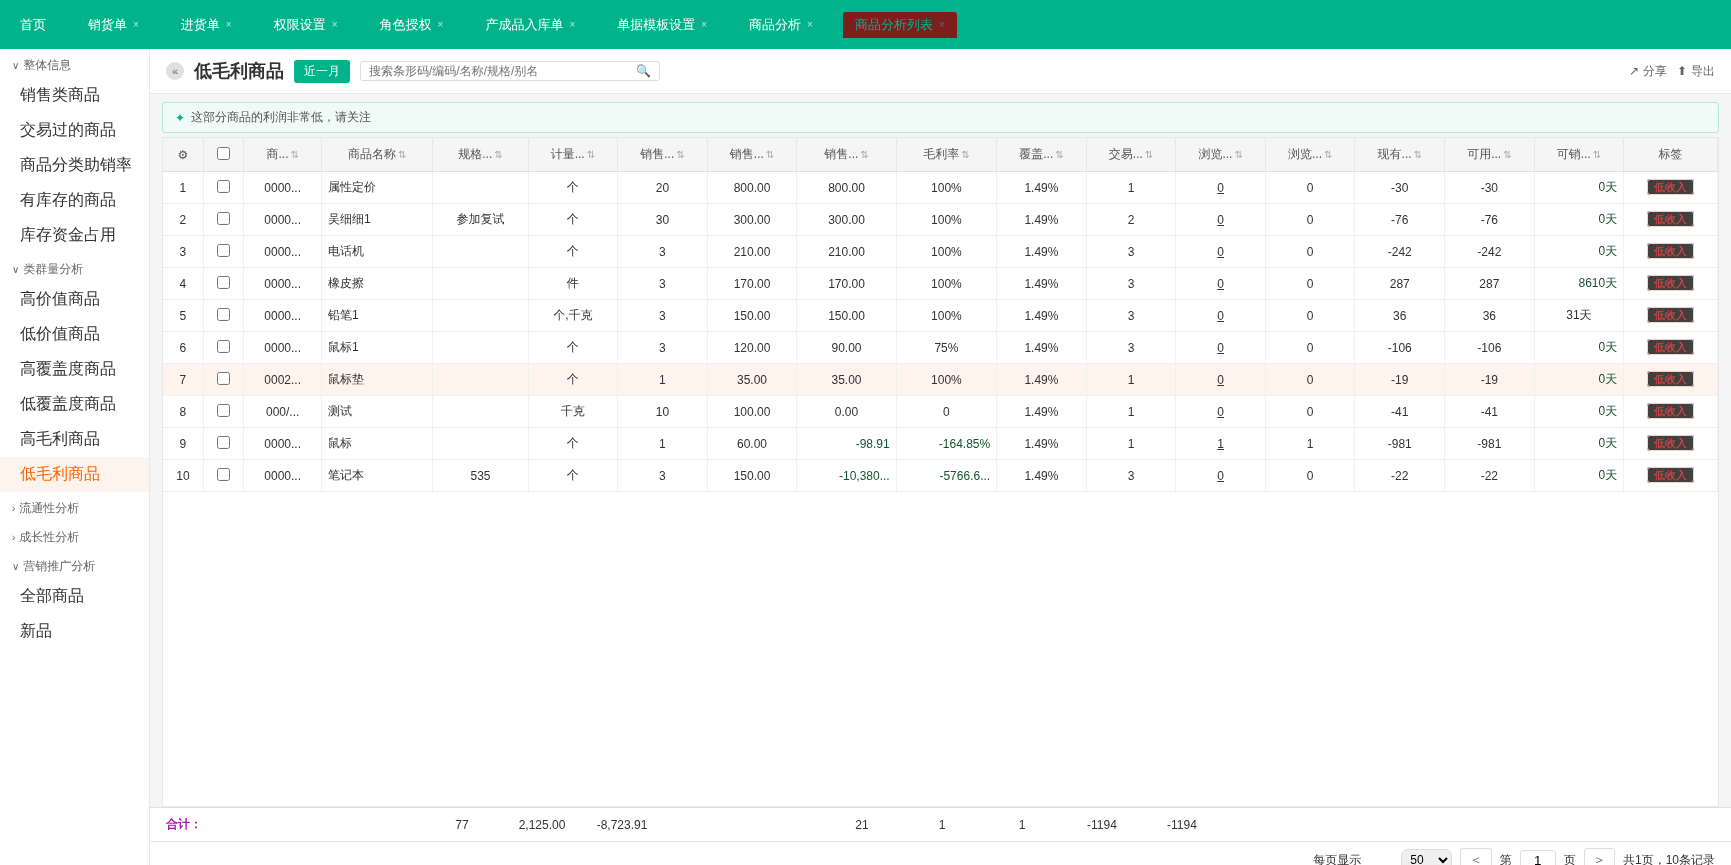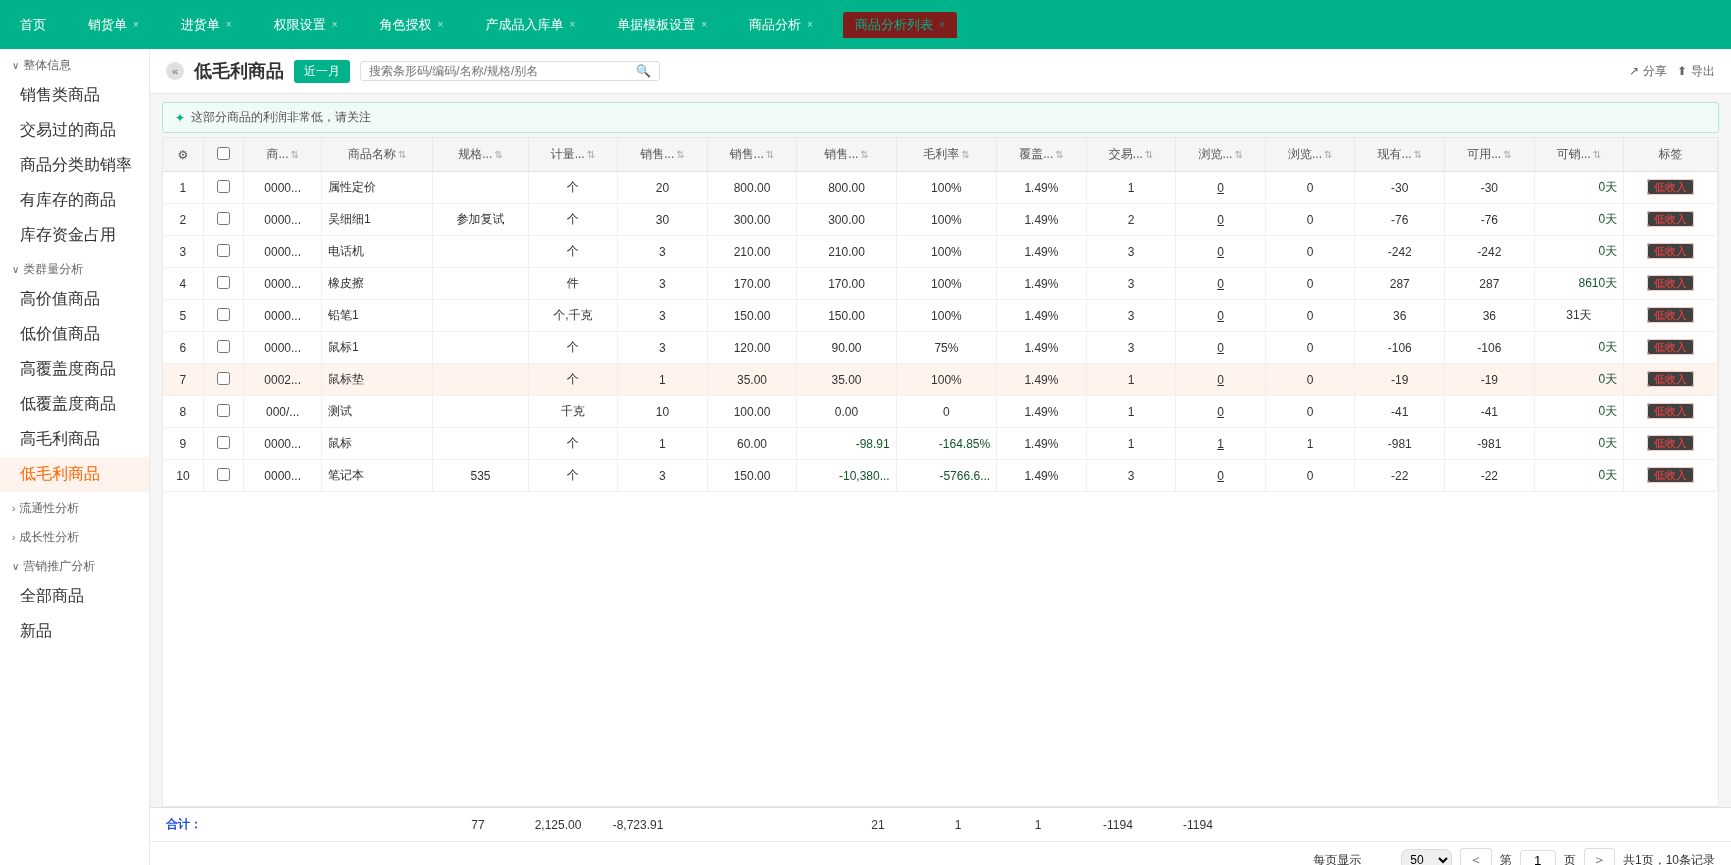--- a/index.html
+++ b/index.html
@@ -176,21 +176,21 @@
     .underline-link { text-decoration: underline; cursor: pointer; color: #333; }
 
     
     .footer-bar {
       background: #fff;
       border-top: 1px solid #e0e0e0;
       padding: 8px 16px;
       display: flex;
       align-items: center;
     }
-    .total-label { font-weight: bold; color: #1d4ed8; margin-right: 36px; }
+    .total-label { font-weight: bold; color: #a21caf; margin-right: 20px; }
     .total-values {
       display: flex; gap: 0;
     }
     .total-cell {
       min-width: 80px;
       text-align: center;
       padding: 0 6px;
       color: #333;
     }
 

